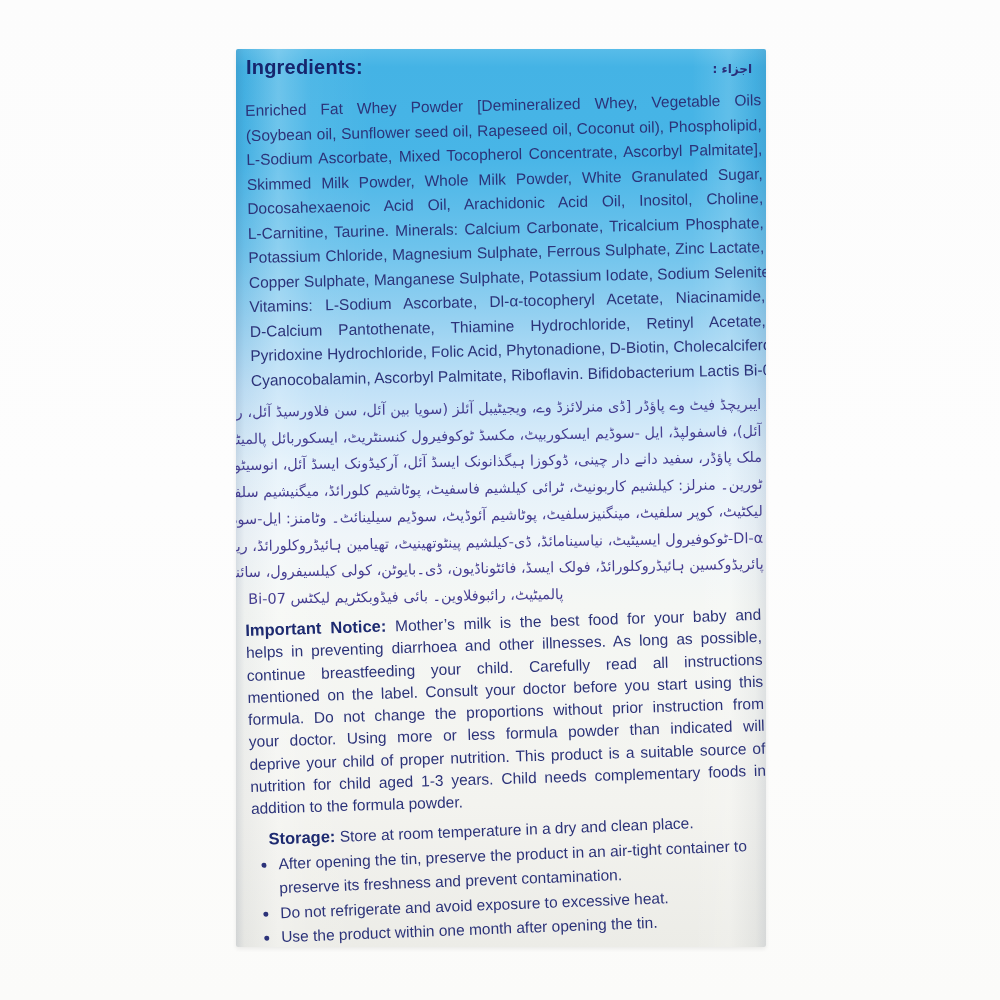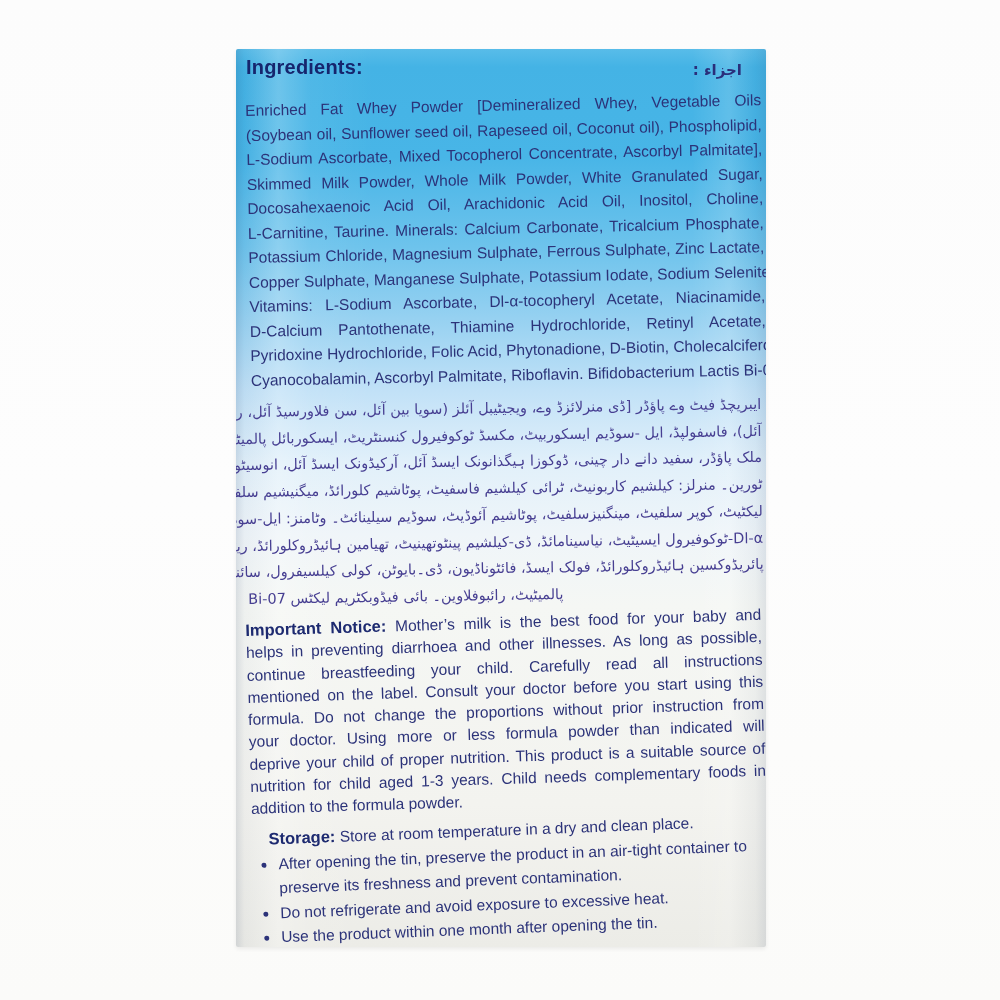--- a/index.html
+++ b/index.html
@@ -21,25 +21,25 @@
   }
   .label::before{
     content:"";position:absolute;inset:0;pointer-events:none;
     background:linear-gradient(90deg,
       rgba(18,40,82,0.12) 0%, rgba(18,40,82,0.03) 1.6%,
       rgba(255,255,255,0.22) 8%, rgba(255,255,255,0.06) 14%,
       rgba(255,255,255,0) 26%, rgba(255,255,255,0) 86%,
       rgba(255,255,255,0.14) 93%, rgba(18,40,82,0.04) 98%, rgba(18,40,82,0.10) 100%);
   }
   .heading-row{
-    position:absolute;top:7px;left:10px;right:24px;
-    display:flex;justify-content:space-between;align-items:flex-end;
+    position:absolute;top:7px;left:10px;right:14px;
+    display:flex;justify-content:space-between;align-items:center;
   }
   .h-en{font-size:20px;font-weight:bold;color:#16256d;letter-spacing:0.2px;}
-  .h-ur{font-size:15px;font-weight:bold;color:#2a2f7b;direction:rtl;margin-top:3px;
+  .h-ur{font-size:12px;font-weight:bold;color:#2a2f7b;direction:rtl;margin-top:3px;
         font-family:"DejaVu Sans", sans-serif;}
   .block{position:absolute;left:9px;right:5px;}
   .block-en{top:50px;transform:rotate(-1.2deg);transform-origin:left top;}
   .block-ur{top:350px;transform:rotate(-0.9deg);transform-origin:left top;}
   .block-notice{top:570px;transform:rotate(-1.8deg);transform-origin:left top;}
   .block-storage{top:778px;left:20px;right:6px;transform:rotate(-2.2deg);transform-origin:left top;}
   .ln{
     font-size:15.5px;line-height:24.5px;color:#2c3379;
     text-align:justify;text-align-last:justify;white-space:nowrap;
   }

